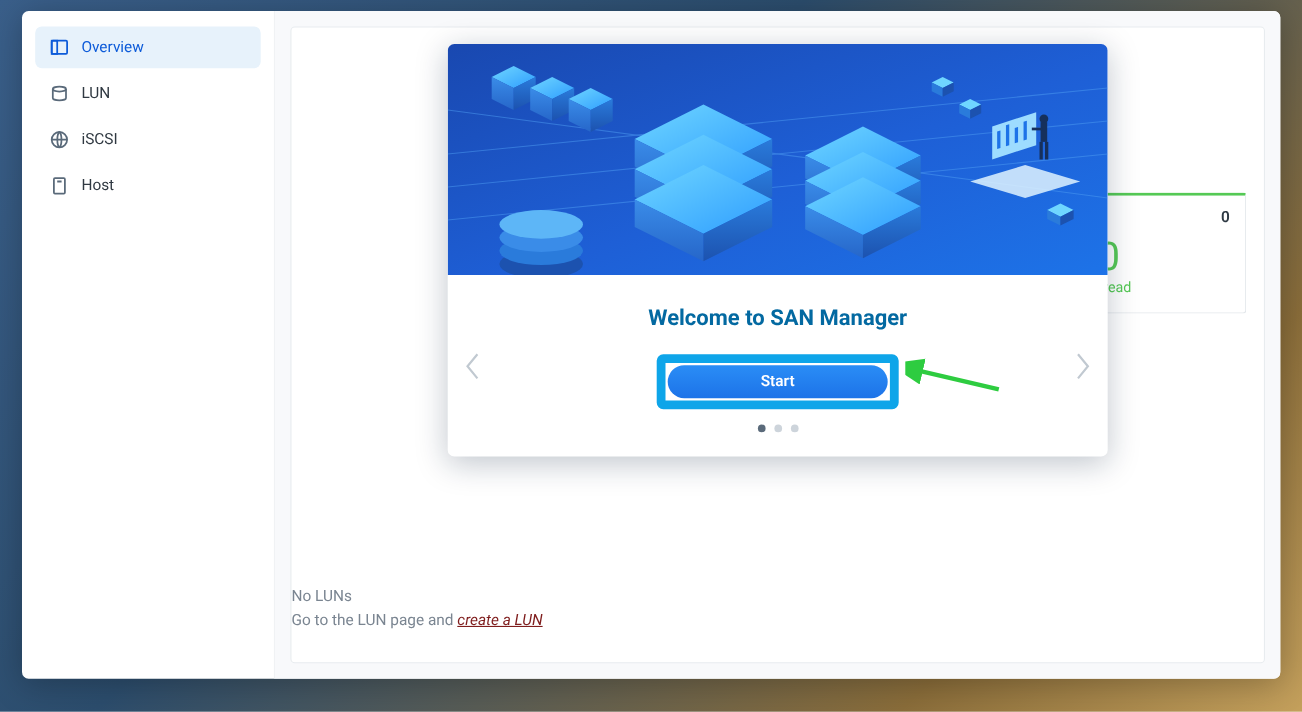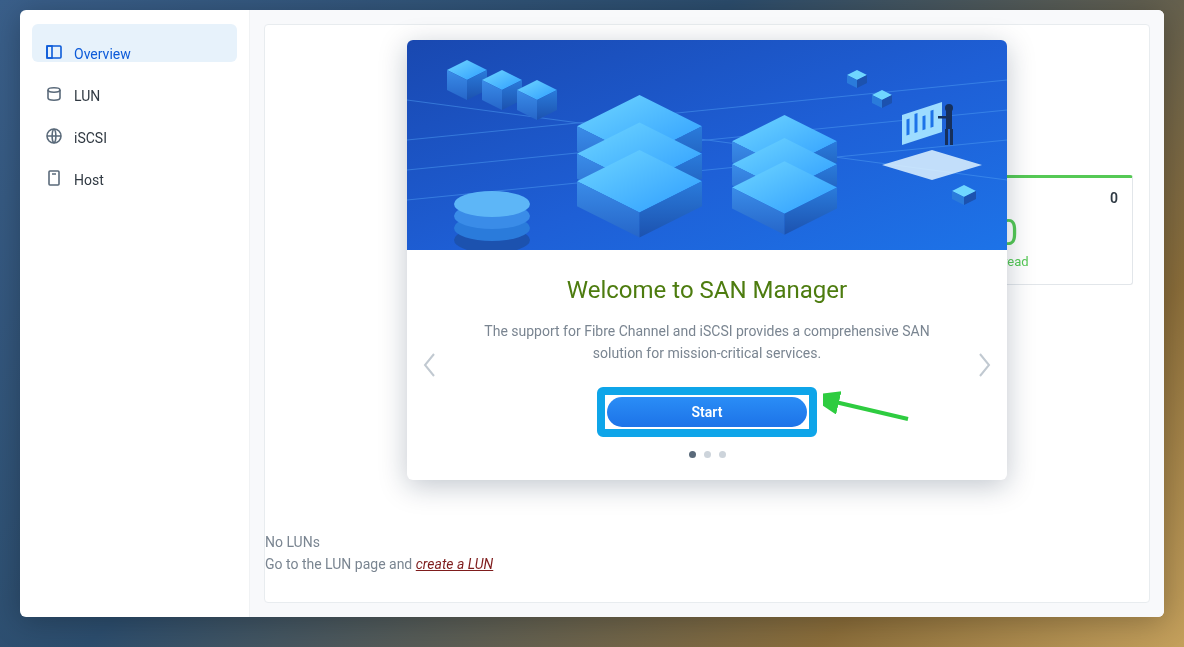--- a/index.html
+++ b/index.html
@@ -4,38 +4,38 @@
 <style>
 * { margin: 0; padding: 0; box-sizing: border-box; font-family: -apple-system, BlinkMacSystemFont, "Segoe UI", Roboto, Helvetica, Arial, sans-serif; }
 body { width: 1184px; height: 647px; background: linear-gradient(135deg, #3a5f8a 0%, #2c4d6d 40%, #8a6d3a 80%, #c4a05c 100%); overflow: hidden; position: relative; }
 .window { position: absolute; top: 10px; left: 20px; right: 20px; bottom: 30px; background: #fff; border-radius: 6px; box-shadow: 0 4px 30px rgba(0,0,0,0.25); display: flex; flex-direction: column; overflow: hidden; }
 .titlebar { height: 40px; display: flex; align-items: center; padding: 0 12px; border-bottom: 1px solid #f0f2f4; }
 .titlebar .app-icon { width: 22px; height: 22px; margin-right: 10px; display:flex; align-items:center; justify-content:center; }
 .titlebar .title { font-size: 14px; color: #5a6a7a; font-weight: 500; flex: 1; }
 .titlebar .ctrl { width: 28px; height: 28px; display: flex; align-items: center; justify-content: center; color: #9aa5b1; cursor: pointer; font-size: 16px; }
 .body { flex: 1; display: flex; min-height: 0; }
 .sidebar { width: 230px; padding: 14px 12px; border-right: 1px solid #f0f2f4; }
-.nav-item { height: 38px; display: flex; align-items: flex-end; padding: 0 12px; border-radius: 6px; color: #303942; font-size: 14px; cursor: pointer; margin-bottom: 4px; }
+.nav-item { height: 38px; display: flex; align-items: center; padding: 0 12px; border-radius: 6px; color: #303942; font-size: 14px; cursor: pointer; margin-bottom: 4px; }
 .nav-item.active { background: #e7f2fb; color: #0d5bd9; }
 .nav-item .nav-icon { width: 20px; height: 20px; margin-right: 10px; display:flex; align-items:center; justify-content:center; }
 .nav-item.active .nav-icon svg { stroke:#0d5bd9; fill:none; }
 .nav-item .nav-icon svg { stroke:#5a6a7a; fill:none; stroke-width:1.6; }
 .content { flex: 1; background: #f8f9fb; padding: 14px; position: relative; }
 .content-panel { background: #fff; border: 1px solid #e8ecef; border-radius: 4px; height: 100%; position: relative; }
 .event-card { position:absolute; top: 150px; right: 16px; width: 250px; height: 110px; border: 1px solid #e2e6ea; border-top: 3px solid #55c955; border-radius: 3px; padding: 12px 14px; }
 .event-card .top-row { display:flex; align-items:center; justify-content:space-between; color:#2f3a44; font-size:14px; font-weight:600; }
 .event-card .big-num { color:#55c955; font-size:36px; text-align:center; margin-top:6px; font-weight:400; }
 .event-card .unread { color:#55c955; text-align:center; font-size:13px; }
 .no-luns { position:absolute; bottom: 30px; left:0; right:0; text-align:left; color:#7a8591; font-size:14px; }
 .no-luns .row2 { margin-top:6px; color:#7a8591; }
 .no-luns a { color:#7f1d1d; text-decoration: underline; cursor:pointer;font-style:italic; }
 .modal { position:absolute; top: 30px; left: 50%; transform: translateX(-50%); width: 600px; background:#fff; border-radius: 6px; box-shadow: 0 6px 28px rgba(10,30,60,0.25); overflow:hidden; display:flex; flex-direction:column; }
 .modal-hero { height: 210px; background: linear-gradient(160deg, #1948b0 0%, #1e5fd6 55%, #1d73e8 100%); position:relative; overflow:hidden; }
 .modal-body { padding: 26px 50px 22px; position:relative; text-align:center; }
-.modal-title { font-size:24px; font-weight:400; color:#4d7c0f; }
+.modal-title { font-size:20px; font-weight:700; color:#0369a1; }
 .modal-desc { margin-top:16px; font-size:14px; color:#7a8591; line-height:1.6; padding: 0 20px; }
 .modal-btn-wrap { margin-top: 22px; display:flex; justify-content:center; position:relative; }
 .modal-btn-highlight { border: 8px solid #0ea5e9; border-radius: 6px; padding: 2px; display:inline-block; }
 .modal-btn { background: linear-gradient(180deg, #2a8df6, #1d73e8); color:#fff; border:none; border-radius: 18px; height: 30px; width: 200px; font-size:14px; font-weight:600; cursor:pointer; }
 .dots { margin-top: 14px; display:flex; justify-content:center; gap:8px; }
 .dot { width:7px; height:7px; border-radius:50%; background:#cdd4db; }
 .dot.active { background:#5a6a7a; }
 .chev { position:absolute; top:50%; transform:translateY(-50%); width:34px; height:50px; display:flex; align-items:center; justify-content:center; color:#c1c9d1; cursor:pointer; }
 .chev.left { left: 6px; }
 .chev.right { right: 6px; }
@@ -234,21 +234,20 @@
               <svg width="18" height="28" viewBox="0 0 18 28">
                 <polyline points="13,3 4,14 13,25"></polyline>
               </svg>
             </div>
           <div class="chev right">
               <svg width="18" height="28" viewBox="0 0 18 28">
                 <polyline points="5,3 14,14 5,25"></polyline>
               </svg>
             </div>
           <div class="modal-title">Welcome to SAN Manager</div>
-          <div class="modal-desc">The support for Fibre Channel and iSCSI provides a comprehensive SAN solution for mission-critical services.</div>
           <div class="modal-btn-wrap">
             <span class="modal-btn-highlight">
               <button class="modal-btn">Start</button>
             </span>
             <svg class="arrow-annot" width="90" height="40" viewBox="0 0 90 40" style="left: calc(50% + 116px); top: 2px;">
               <defs>
                   <marker id="ah" markerWidth="10" markerHeight="10" refX="2" refY="3" orient="auto">
                     <path d="M0,0 L0,6 L8,3 z" fill="#2ecc40"></path>
                   </marker>
                 </defs>

